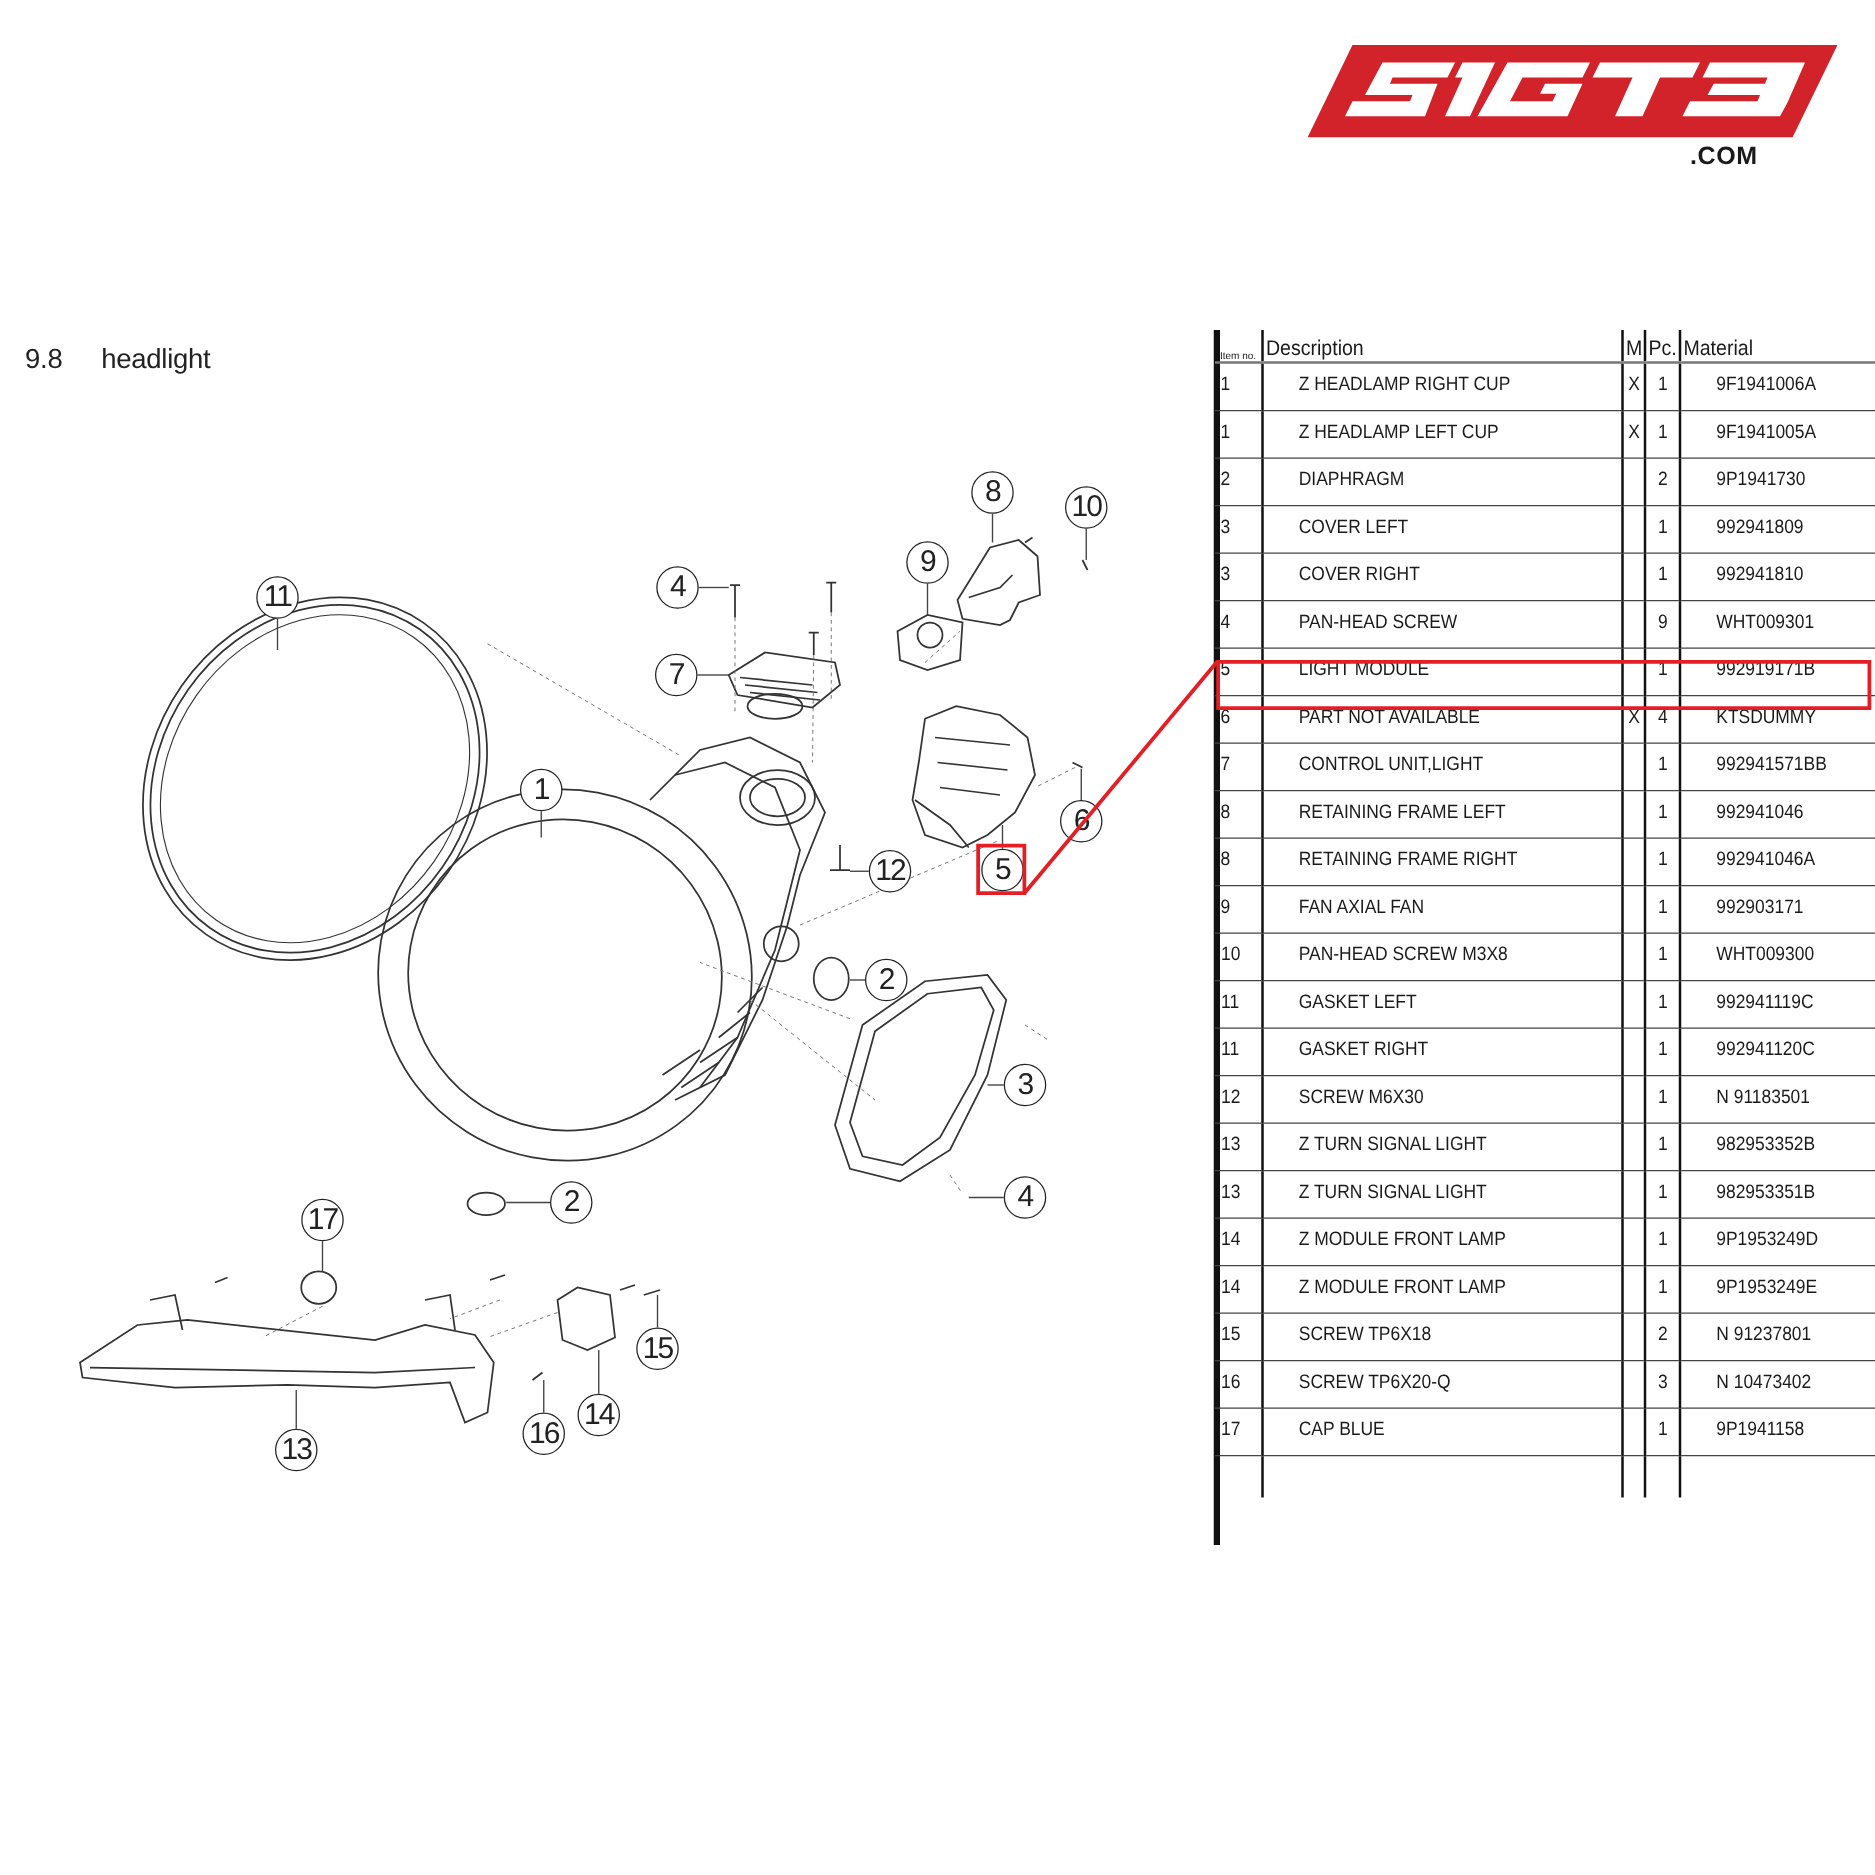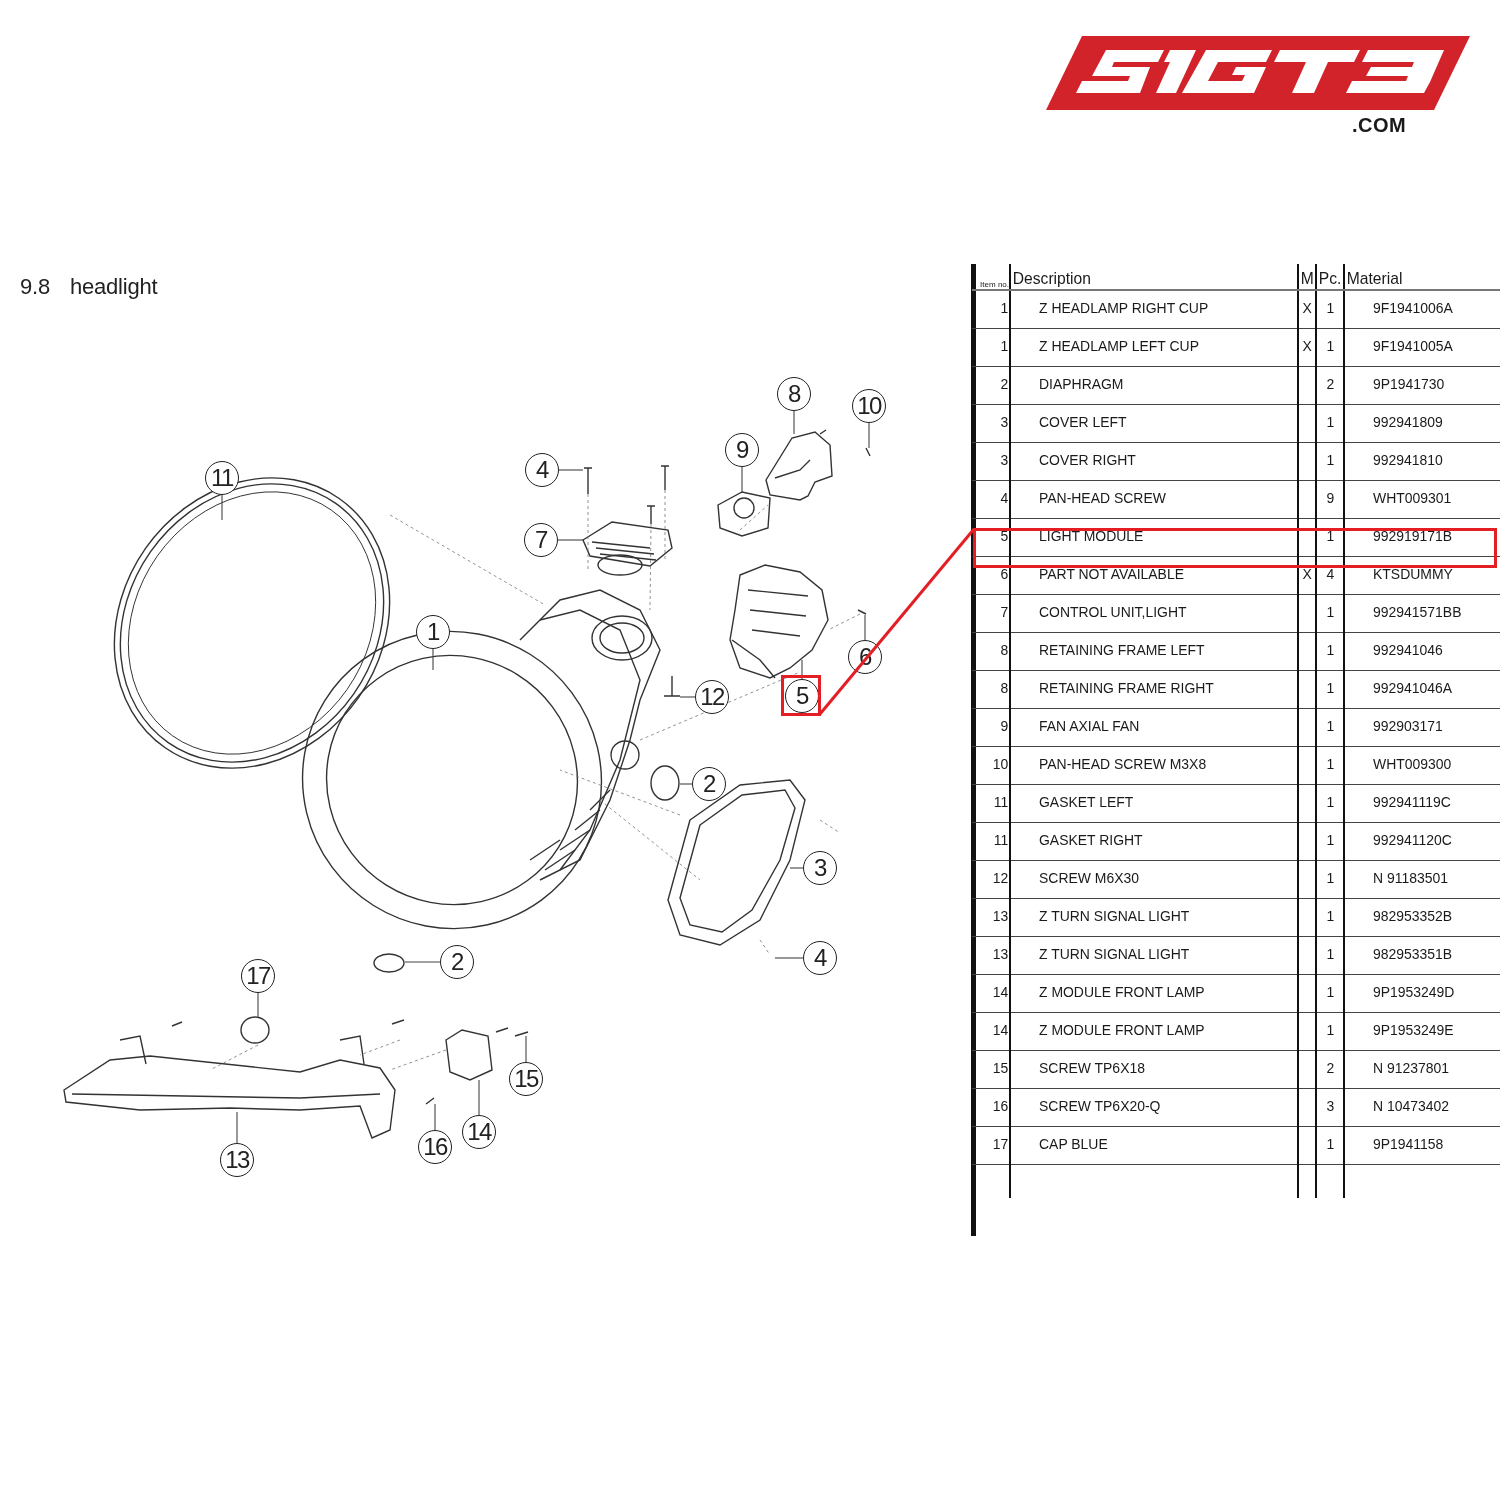--- a/index.html
+++ b/index.html
@@ -9,21 +9,21 @@
   }
   .logo { position: absolute; left: 1046px; top: 36px; width: 424px; height: 74px; }
   .logo-com {
     position: absolute; left: 1352px; top: 114px; font-size: 20px; font-weight: bold;
     color: #1a1a1a; letter-spacing: 0.5px; font-family: "Liberation Sans", sans-serif;
   }
   .page-title {
     position: absolute; left: 20px; top: 274px; font-size: 22px; color: #222;
     font-family: "Liberation Sans", sans-serif; letter-spacing: -0.2px;
   }
-  .page-title .num { margin-right: 14px; }
+  .page-title .num { margin-right: 25px; }
   .diagram { position: absolute; left: 0; top: 0; width: 1500px; height: 1500px; }
   .callout {
     position: absolute; width: 34px; height: 34px; border: 1.6px solid #222;
     border-radius: 50%; background: #fff; box-sizing: border-box;
     display: flex; align-items: center; justify-content: center;
     font-size: 24px; color: #222; font-family: "Liberation Sans", sans-serif; letter-spacing: -1.5px;
   }
   .parts-table {
     position: absolute; left: 972px; top: 264px; width: 528px;
     border-collapse: collapse; table-layout: fixed;
@@ -36,21 +36,21 @@
     height: 25px; font-weight: normal; text-align: left; padding: 0 0 0 2px;
     border-bottom: 2px solid #777; vertical-align: bottom; font-size: 17px;
     transform: scaleX(0.92); transform-origin: left;
   }
   .parts-table th.c-item { font-size: 8px; padding-left: 4px; transform: none; }
   .parts-table td {
     height: 38px; border-bottom: 1.5px solid #444; padding: 0 0 0 2px;
     vertical-align: top; padding-top: 8px; box-sizing: border-box;
   }
   .parts-table td, .parts-table th { border-left: 2px solid #111; }
-  .parts-table td.c-item, .parts-table th.c-item { border-left: none; text-align: right; padding-left: 4px; }
+  .parts-table td.c-item, .parts-table th.c-item { border-left: none; text-align: left; padding-left: 4px; }
   .parts-table td.c-m, .parts-table td.c-pc { text-align: center; padding-left: 0; }
   .parts-table td.c-desc, .parts-table td.c-mat { white-space: nowrap; overflow: hidden; padding-left: 28px; }
   .parts-table td span.t { display: inline-block; transform: scaleX(0.9); transform-origin: left; }
   .parts-table td.c-m span.t, .parts-table td.c-pc span.t, .parts-table td.c-item span.t { transform-origin: center; }
   .parts-table tr.spacer td { height: 34px; border-bottom: none; }
   .highlight-row-box {
     position: absolute; left: 973px; top: 528px; width: 524px; height: 40px;
     border: 3px solid #e31e24; box-sizing: border-box; pointer-events: none;
   }
   .highlight-callout-box {

